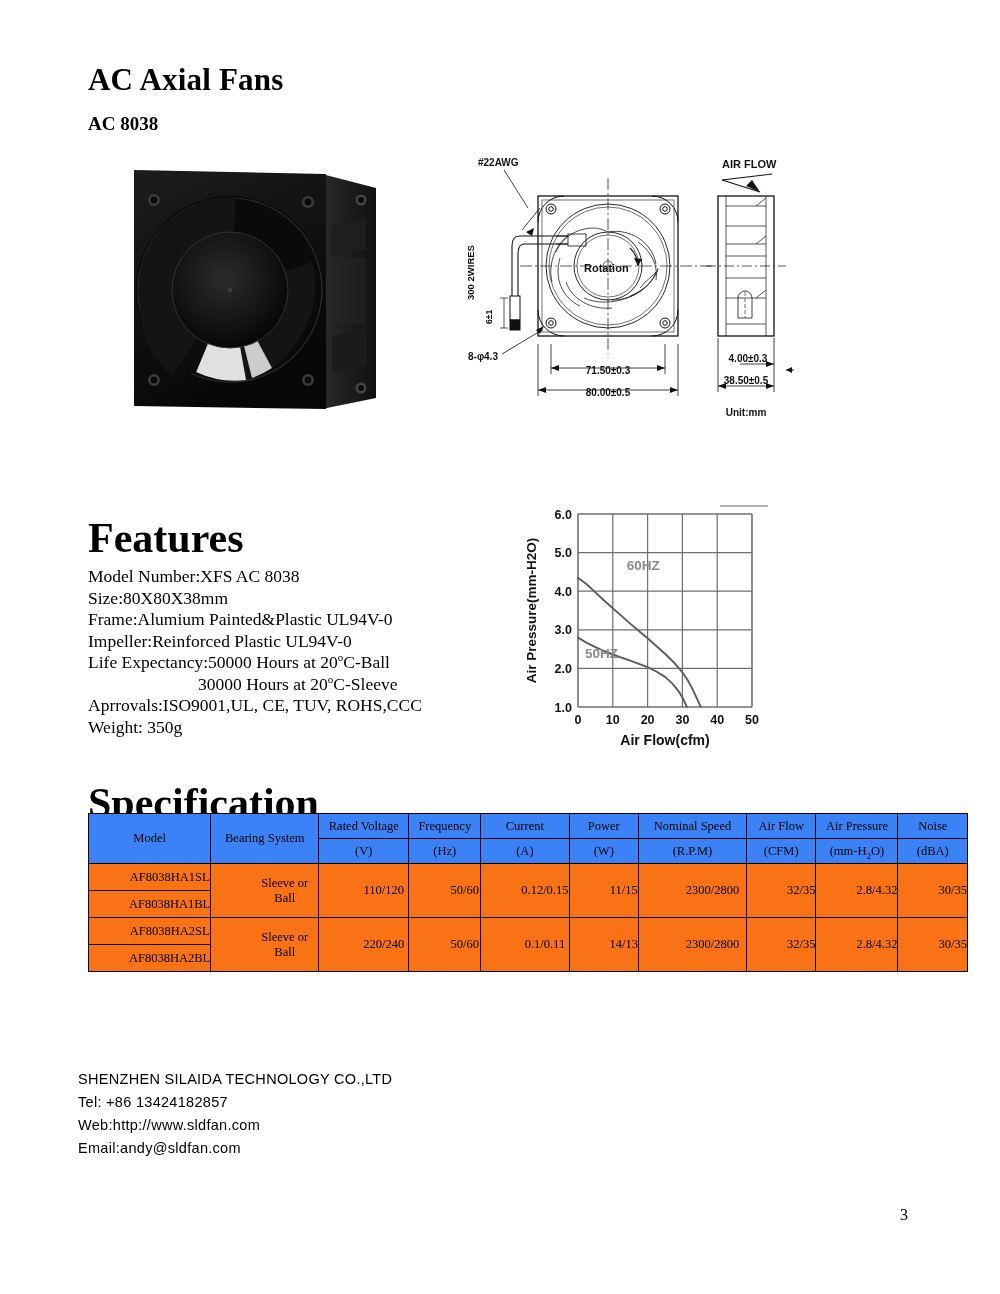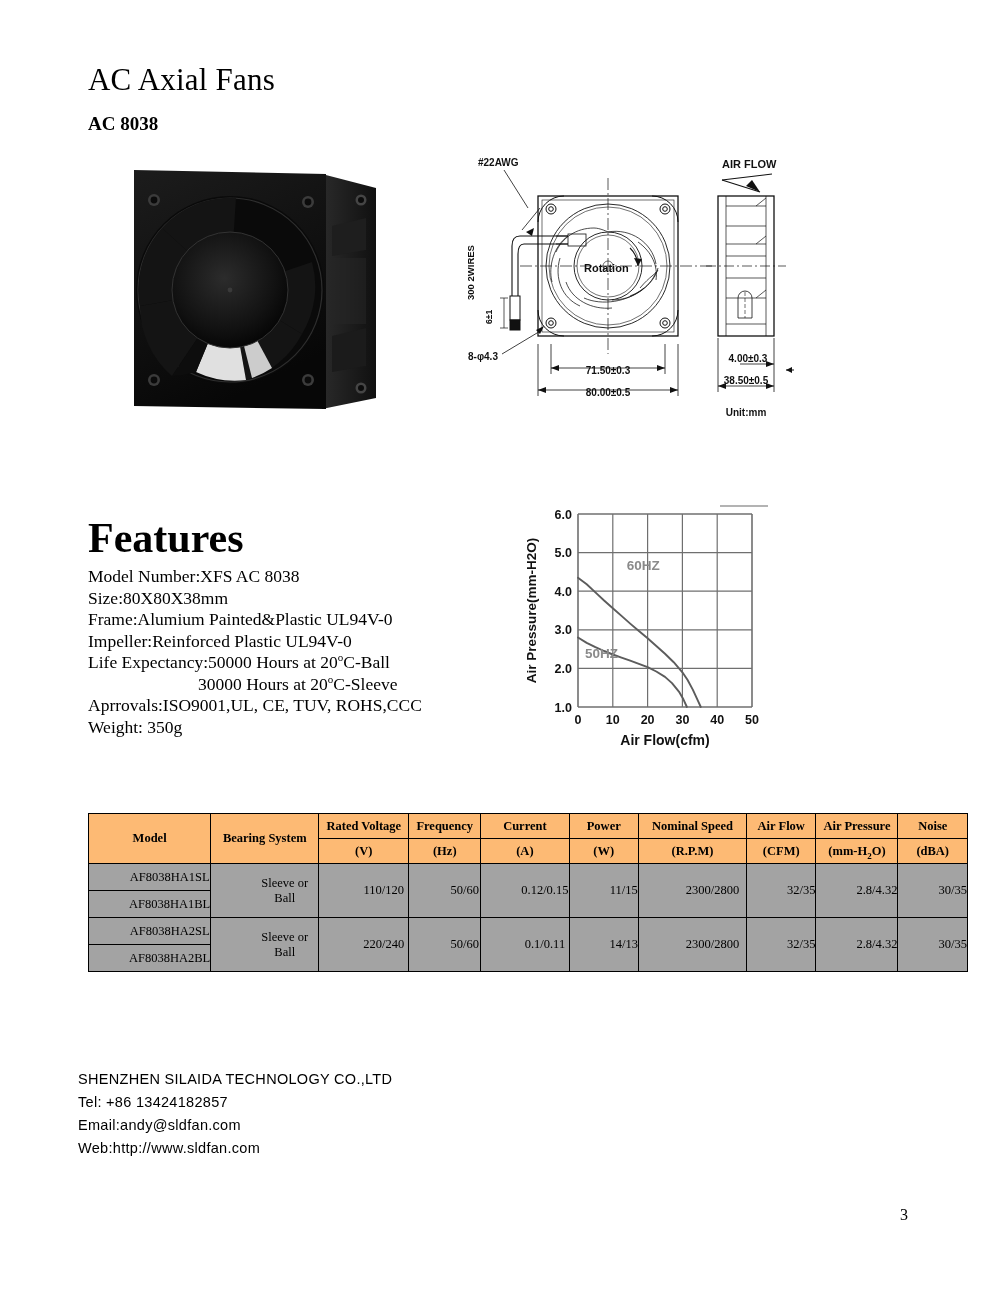--- a/index.html
+++ b/index.html
@@ -9,21 +9,21 @@
     font-family:"Liberation Serif", serif;
     color:#000;
     position:relative;
     overflow:hidden;
   }
   .page{position:absolute;inset:0;}
 
   
   .h1{
     position:absolute;left:88px;top:62px;
-    font-size:31px;font-weight:normal;letter-spacing:.2px;text-align:right;
+    font-size:31px;font-weight:bold;letter-spacing:.2px;text-align:right;
   }
   .h2{
     position:absolute;left:88px;top:113px;
     font-size:19px;font-weight:bold;
   }
   .sect-h{
     font-size:42px;font-weight:bold;
   }
 
   
@@ -61,26 +61,25 @@
     table-layout:fixed;
   }
   .spec-table td,.spec-table th{
     border:1.3px solid #000;
     text-align:center;
     vertical-align:middle;
     padding:0;
     font-weight:normal;
   }
   .spec-table thead td{
-    background:#fdba74;
+    background:#3b82f6;
     height:24px;
     font-size:12.5px;
-    font-weight:bold;
-  }
-  .spec-table tbody td{height:26px;background:#a3a3a3;padding-left:40px;}
+  }
+  .spec-table tbody td{height:26px;background:#f97316;padding-left:40px;}
   .c-model{width:104px;}
   .c-bear{width:108px;}
   .c-volt{width:90px;}
   .c-freq{width:72px;}
   .c-cur{width:72px;}
   .c-pow{width:60px;}
   .c-speed{width:108px;}
   .c-flow{width:66px;}
   .c-press{width:82px;}
   .c-noise{width:48px;}
@@ -363,20 +362,21 @@
         <text x="127.60000000000001" y="229" font-size="12.5" font-weight="bold" text-anchor="middle" fill="#111">20</text>
         <text x="162.39999999999998" y="229" font-size="12.5" font-weight="bold" text-anchor="middle" fill="#111">30</text>
         <text x="197.20000000000002" y="229" font-size="12.5" font-weight="bold" text-anchor="middle" fill="#111">40</text>
         <text x="232" y="229" font-size="12.5" font-weight="bold" text-anchor="middle" fill="#111">50</text>
         <text x="16" y="115.5" font-size="13.5" font-weight="bold" text-anchor="middle" fill="#111" transform="rotate(-90 16 115.5)">Air Pressure(mm-H2O)</text>
         <text x="145" y="250" font-size="14" font-weight="bold" text-anchor="middle" fill="#111">Air Flow(cfm)</text>
         <line x1="200" y1="11" x2="248" y2="11" stroke="#9a9a9a" stroke-width="1.4"></line>
       </svg>
   </div>
 
+  <div class="spec-h sect-h">Specification</div>
 
   <table class="spec-table">
     <colgroup>
       <col class="c-model">
         <col class="c-bear">
         <col class="c-volt">
         <col class="c-freq">
       <col class="c-cur">
         <col class="c-pow">
         <col class="c-speed">
@@ -438,18 +438,18 @@
         </tr>
         <tr>
           <td>AF8038HA2BL</td>
         </tr>
       </tbody>
   </table>
 
   <div class="footer">
     <div>SHENZHEN SILAIDA TECHNOLOGY CO.,LTD</div>
     <div>Tel: +86 13424182857</div>
+    <div>Web:http://www.sldfan.com</div>
     <div>Email:andy@sldfan.com</div>
-    <div>Web:http://www.sldfan.com</div>
   </div>
 
   <div class="pageno">3</div>
 </div>
 
 </body></html>

